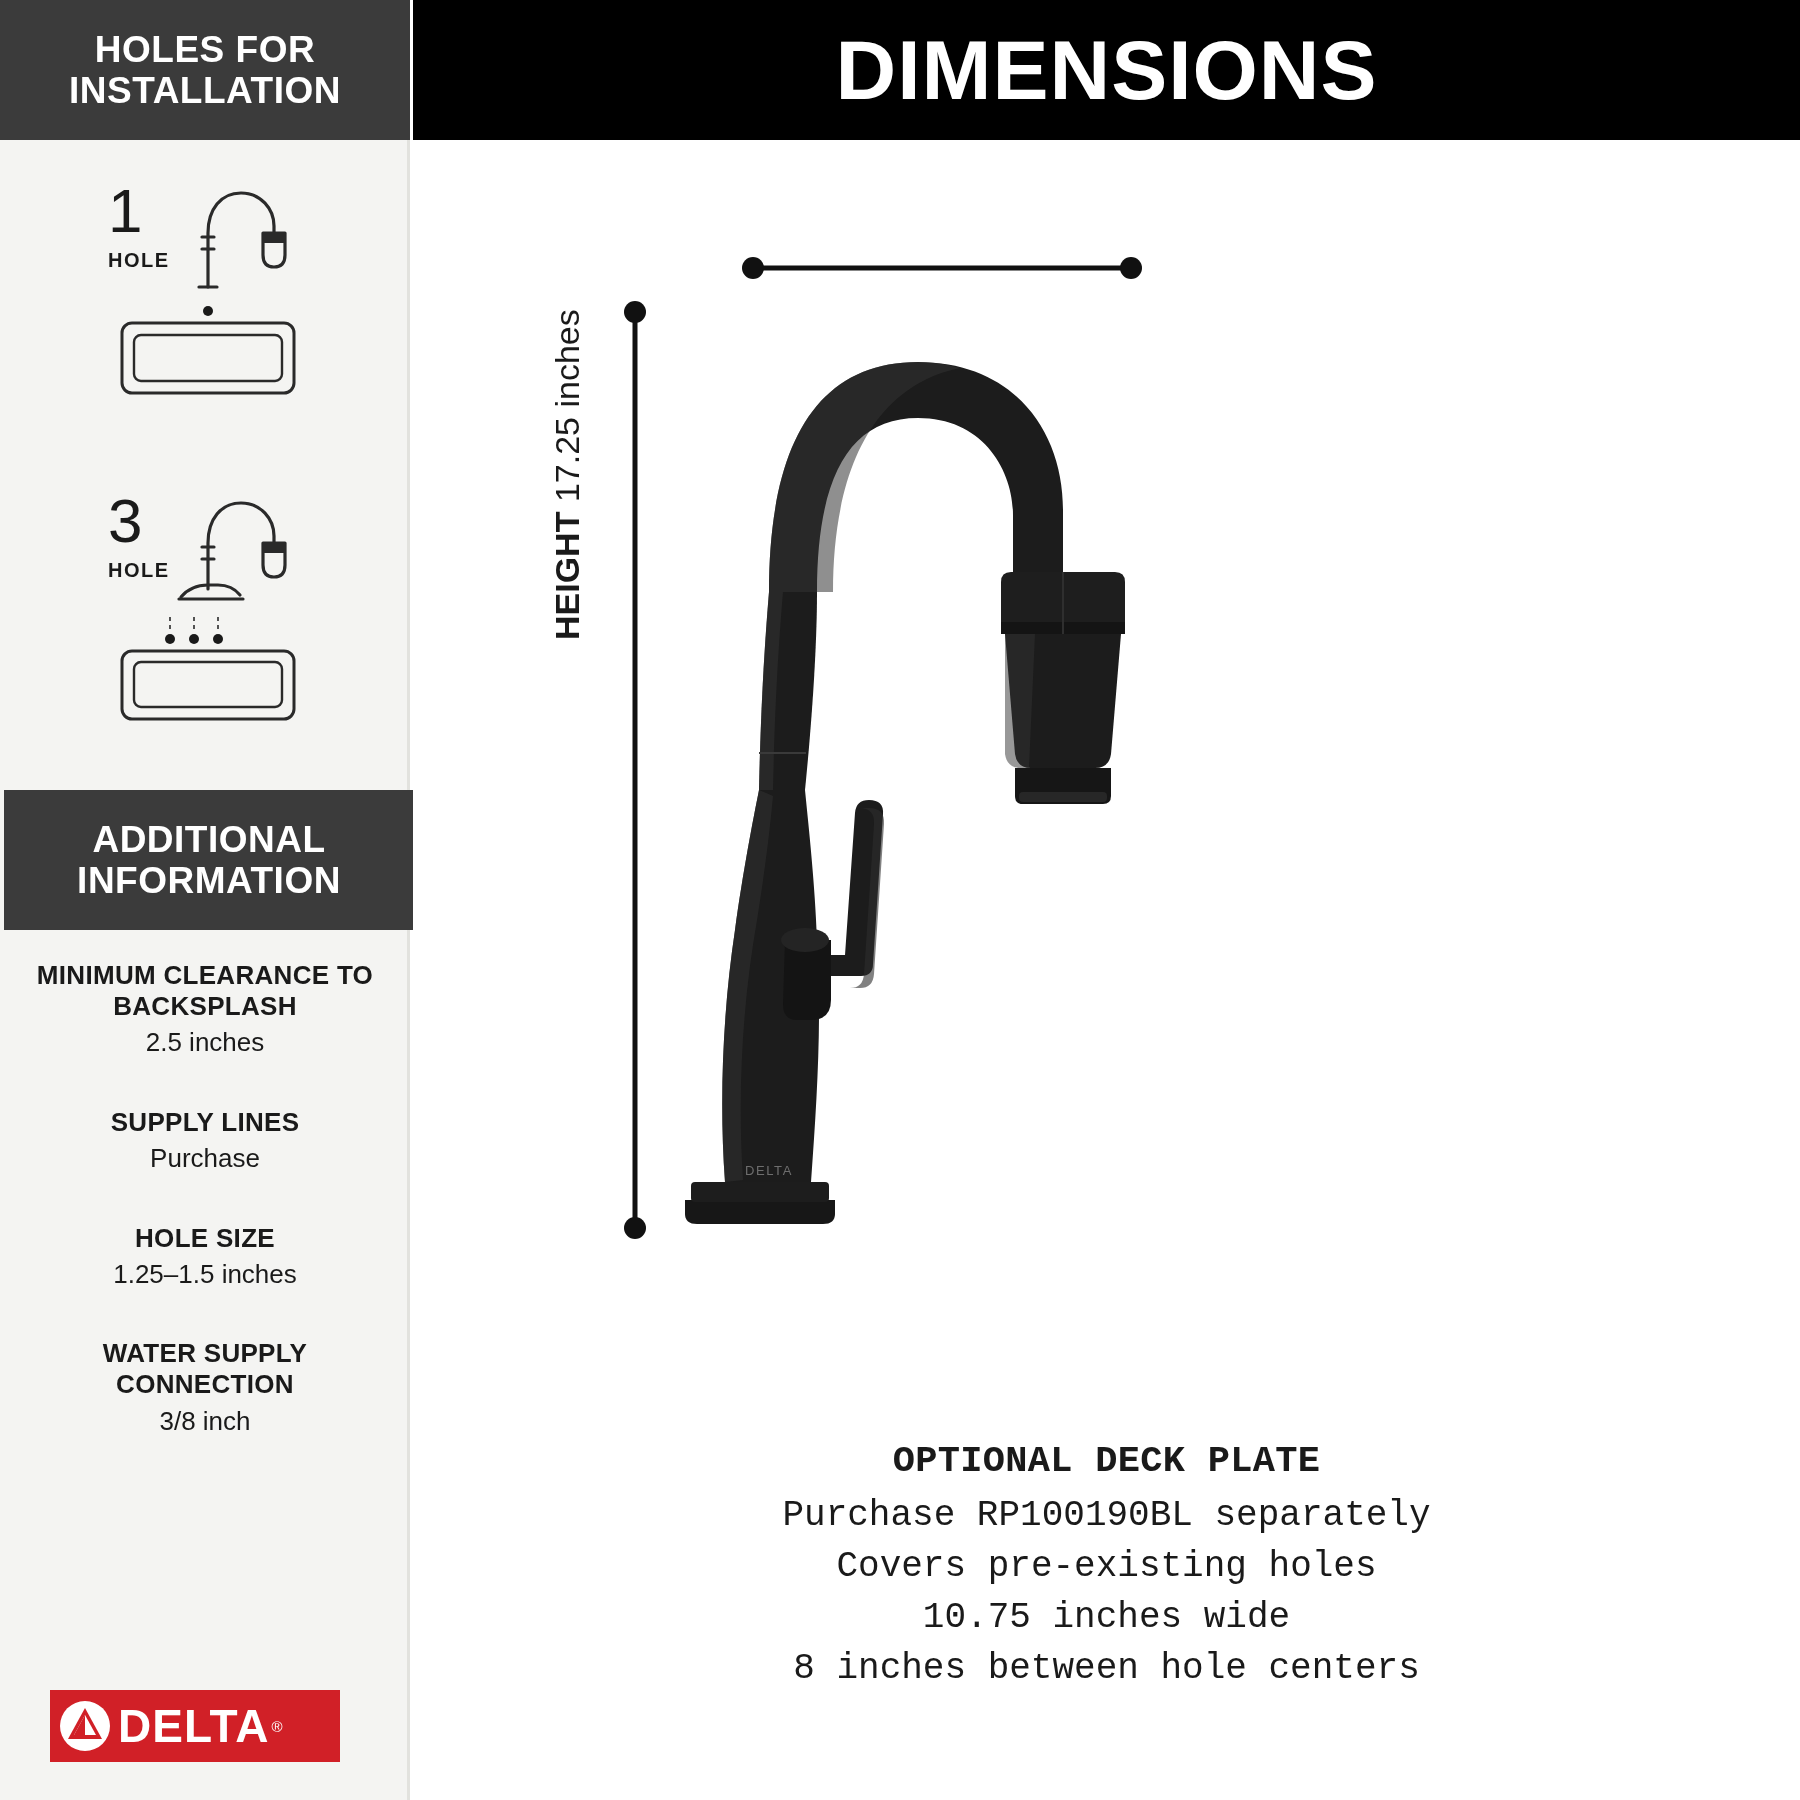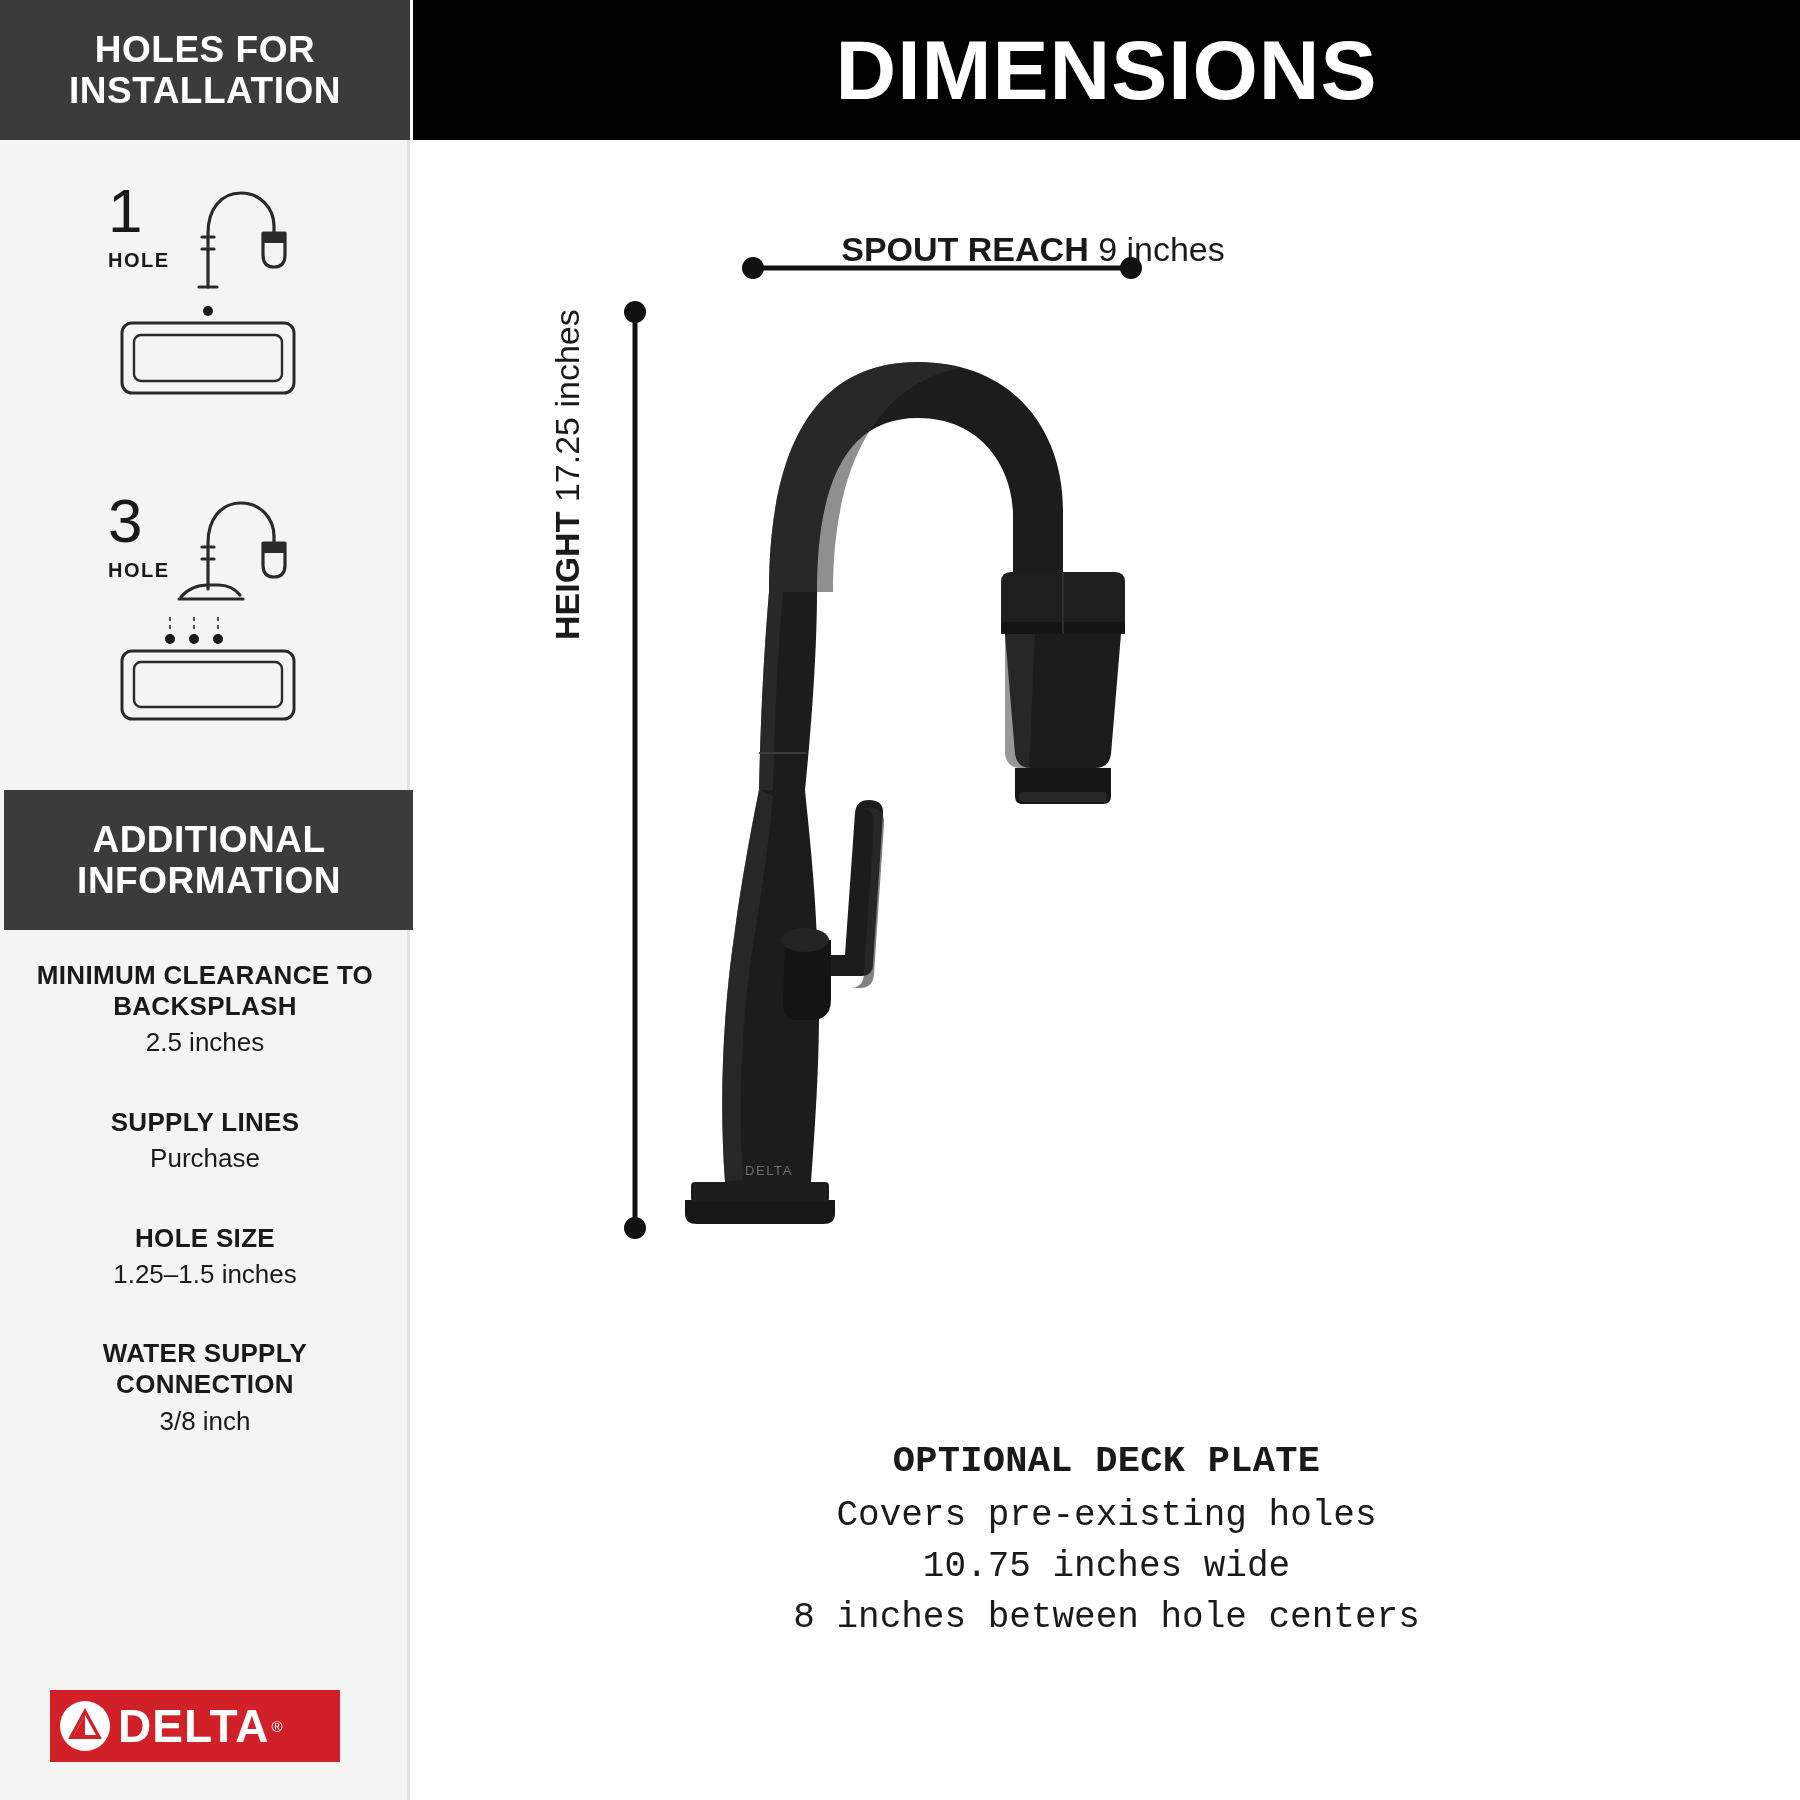--- a/index.html
+++ b/index.html
@@ -213,24 +213,20 @@
       </div>
       <span class="delta-word">DELTA</span>
       <span class="delta-reg" style="color:#fff">®</span>
     </div>
   </div>
 
   <div class="main">
 
     <div id="dimensions-header">DIMENSIONS</div>
 
-    <div class="spout-label">
-      <b>SPOUT REACH</b>
-      <span>9 inches</span>
-    </div>
 
     <div class="height-label">
       <b>HEIGHT</b>
       <span>17.25 inches</span>
     </div>
 
     <svg style="position:absolute; left:0; top:140px;" width="1387" height="1300" viewBox="0 0 1387 1300">
 
       <g>
         <line x1="340" y1="128" x2="718" y2="128" stroke="#111" stroke-width="5"></line>
@@ -279,19 +275,20 @@
         <path d="M372 800 h46 v60 q0 20 -20 20 h-14 q-14 0 -14 -16 z" fill="#141414"></path>
         <ellipse cx="392" cy="800" rx="24" ry="12" fill="#242424"></ellipse>
       </g>
 
       <text x="332" y="1035" font-family="Liberation Sans, sans-serif" font-size="13" fill="#6e6e6e" letter-spacing="1.6">DELTA</text>
     </svg>
 
     <div class="deck-block">
       <div class="deck-title">OPTIONAL DECK PLATE</div>
       <div class="deck-lines">
+        <div class="deck-line">Purchase RP100190BL separately</div>
         <div class="deck-line">Covers pre-existing holes</div>
         <div class="deck-line">10.75 inches wide</div>
         <div class="deck-line">8 inches between hole centers</div>
       </div>
     </div>
   </div>
 </div>
 
 </body></html>

